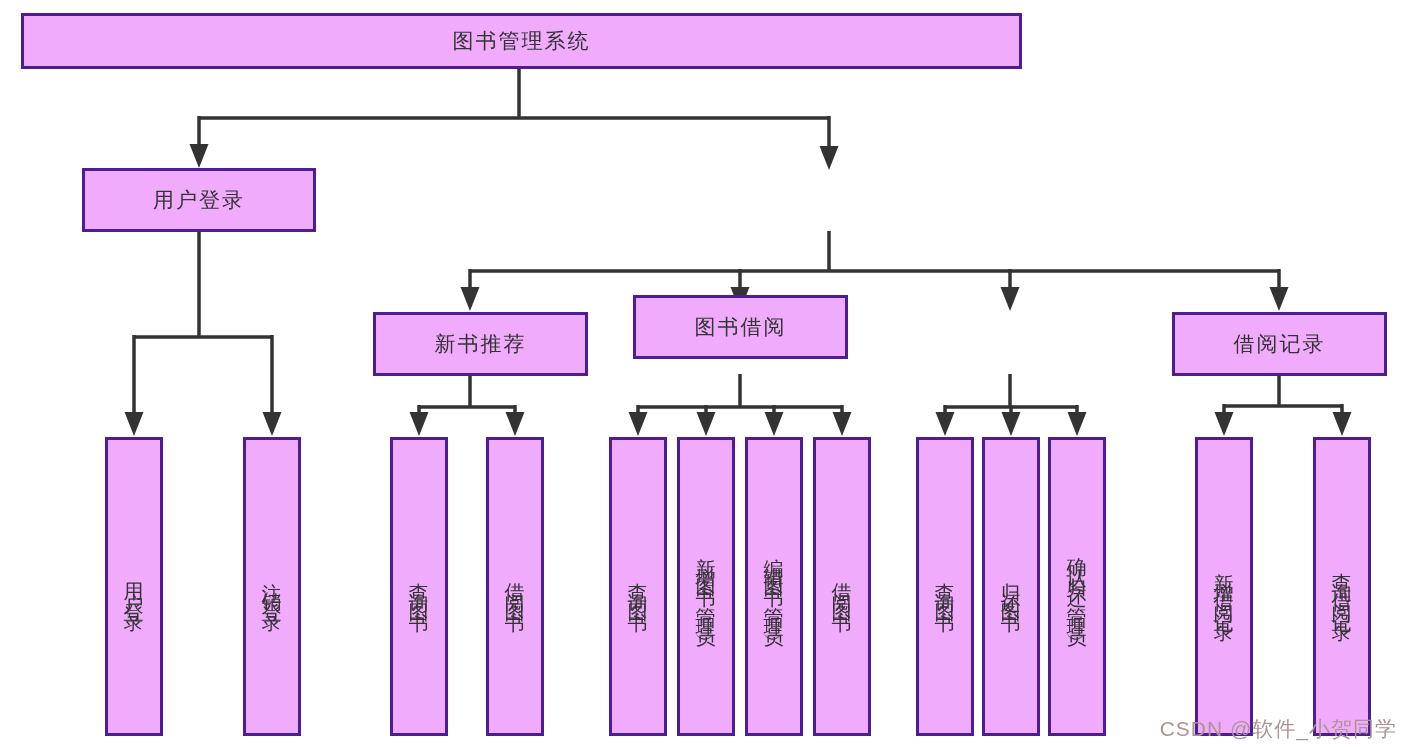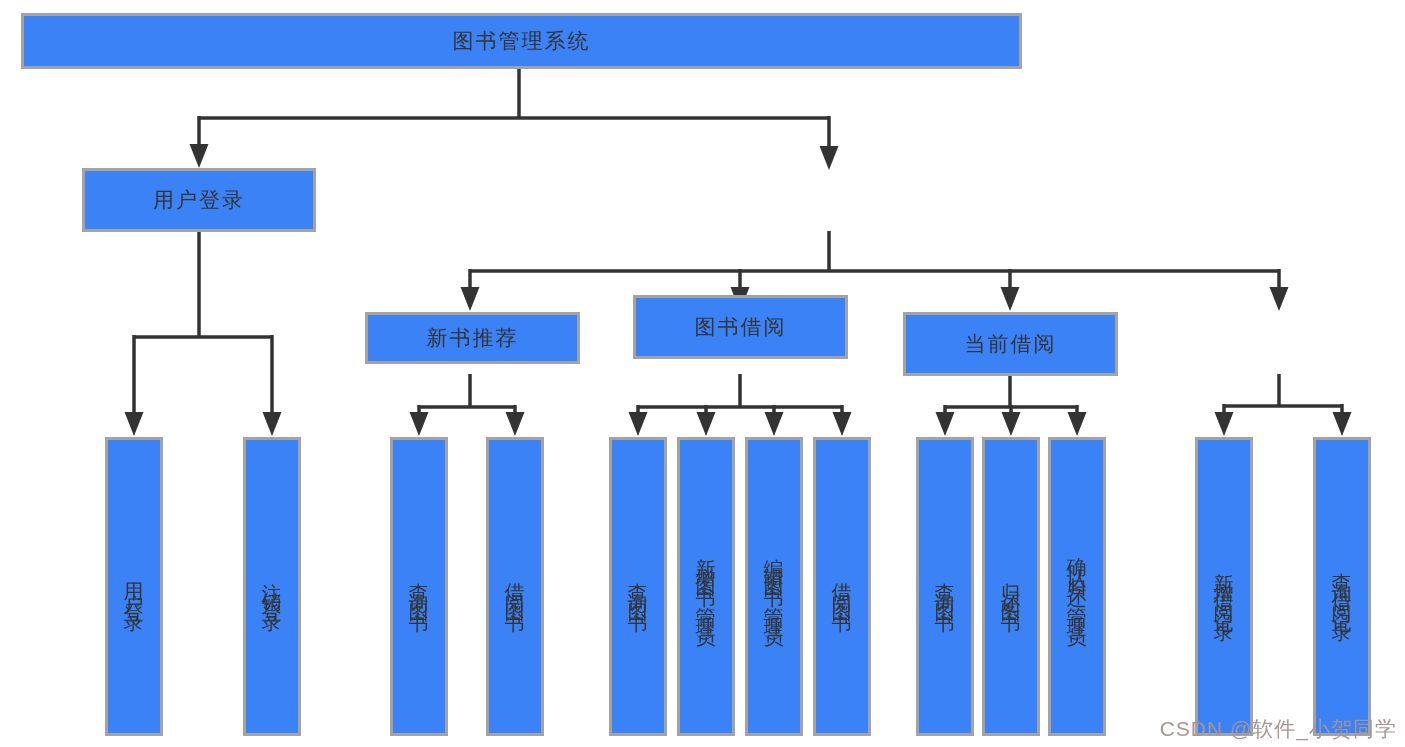--- a/index.html
+++ b/index.html
@@ -1,22 +1,22 @@
 <!DOCTYPE html>
 <html><head>
 <meta charset="utf-8">
 <style>
   html,body{margin:0;padding:0;background:#ffffff;}
   #canvas{
     position:relative;width:1405px;height:747px;background:#ffffff;
     font-family:"Liberation Sans",sans-serif;overflow:hidden;color:#333;
   }
   .box{
-    position:absolute;box-sizing:border-box;background:#3b82f6;
-    border:3px solid #a3a3a3;display:flex;align-items:center;justify-content:center;
+    position:absolute;box-sizing:border-box;background:#f0abfc;
+    border:3px solid #4c1d95;display:flex;align-items:center;justify-content:center;
     z-index:2;
     font-family:Liberation Serif, serif;
   }
   .hlbl{font-size:21px;letter-spacing:2px;white-space:nowrap;color:#333;}
   .leaf{width:58px;height:299px;}
   .vlbl{
     writing-mode:vertical-rl;text-orientation:mixed;
     font-size:20px;line-height:1;letter-spacing:10px;white-space:nowrap;color:#333;
   }
   #edges{position:absolute;left:0;top:0;z-index:1;}
@@ -107,28 +107,28 @@
   </svg>
 
   <div class="box" style="left:21px;top:13px;width:1001px;height:56px">
     <span class="hlbl">图书管理系统</span>
   </div>
 
   <div class="box" style="left:82px;top:168px;width:234px;height:64px">
     <span class="hlbl">用户登录</span>
   </div>
 
-  <div class="box" style="left:365px;top:312px;width:215px;height:52px">
+  <div class="box" style="left:373px;top:312px;width:215px;height:64px">
     <span class="hlbl">新书推荐</span>
   </div>
   <div class="box" style="left:633px;top:295px;width:215px;height:64px">
     <span class="hlbl">图书借阅</span>
   </div>
-  <div class="box" style="left:903px;top:312px;width:215px;height:64px">
-    <span class="hlbl">当前借阅</span>
+  <div class="box" style="left:1172px;top:312px;width:215px;height:64px">
+    <span class="hlbl">借阅记录</span>
   </div>
 
   <div class="box leaf" style="left:105px;top:437px">
     <span class="vlbl">用户登录</span>
   </div>
   <div class="box leaf" style="left:243px;top:437px">
     <span class="vlbl">注销登录</span>
   </div>
 
   <div class="box leaf" style="left:390px;top:437px">

